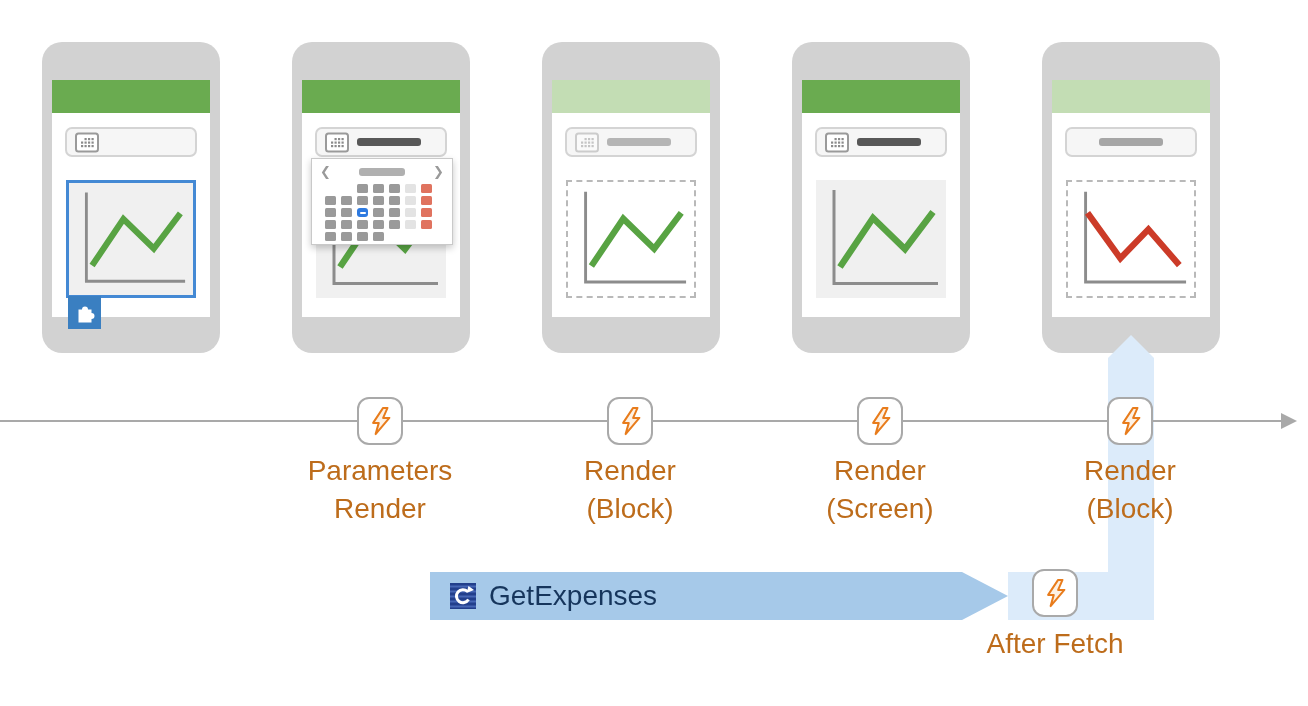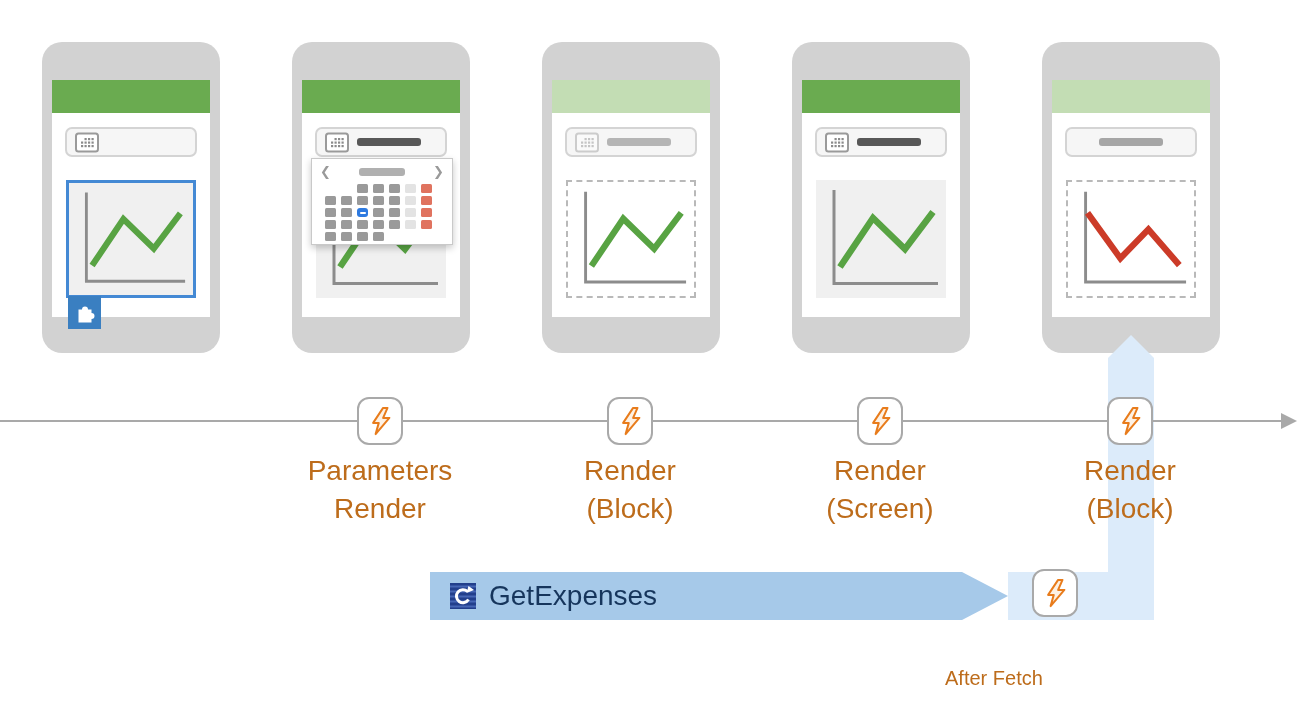--- a/index.html
+++ b/index.html
@@ -84,22 +84,22 @@
               border-top:24px solid transparent;border-bottom:24px solid transparent;z-index:4;}
   .fetch-label{font-size:28px;color:var(--fetch-text-navy);}
   .connector-h{position:absolute;left:1008px;top:572px;width:146px;height:48px;
                background:var(--fetch-band-light);z-index:2;}
   .connector-v{position:absolute;left:1108px;top:358px;width:46px;height:214px;
                background:var(--fetch-band-light);z-index:2;}
   .connector-tip{position:absolute;left:1108px;top:335px;width:0;height:0;
                border-bottom:23px solid var(--fetch-band-light);
                border-left:23px solid transparent;border-right:23px solid transparent;z-index:2;}
   .after-fetch-box{position:absolute;left:1032px;top:569px;}
-  .after-fetch-label{position:absolute;left:945px;top:628px;width:220px;text-align:left;
-               font-size:20px;color:var(--event-orange);z-index:5;margin-top:39px;}
+  .after-fetch-label{position:absolute;left:945px;top:628px;width:220px;text-align:center;
+               font-size:28px;color:var(--event-orange);z-index:5;}
 </style>
 </head>
 <body>
 
 <div class="canvas">
 
   <div class="phone" style="left:42px">
     <div class="screen">
       <div class="appbar"></div>
       <div class="date-input">

